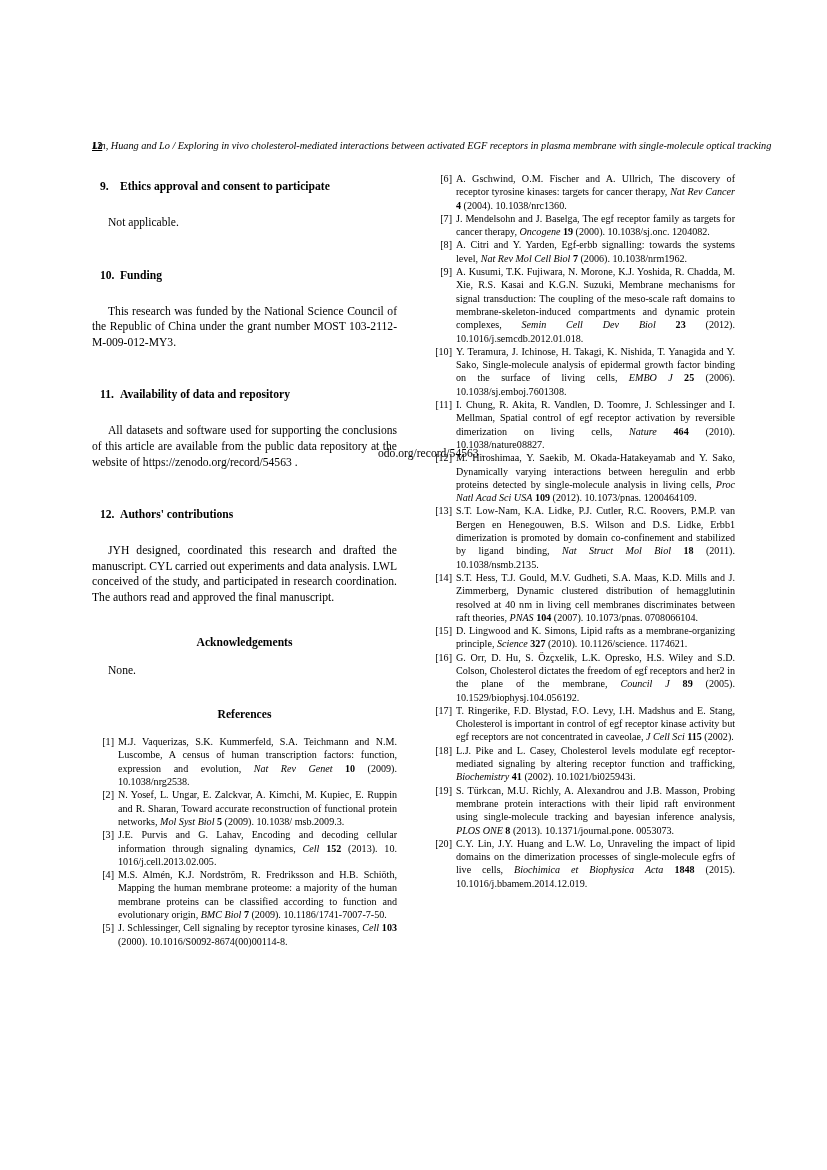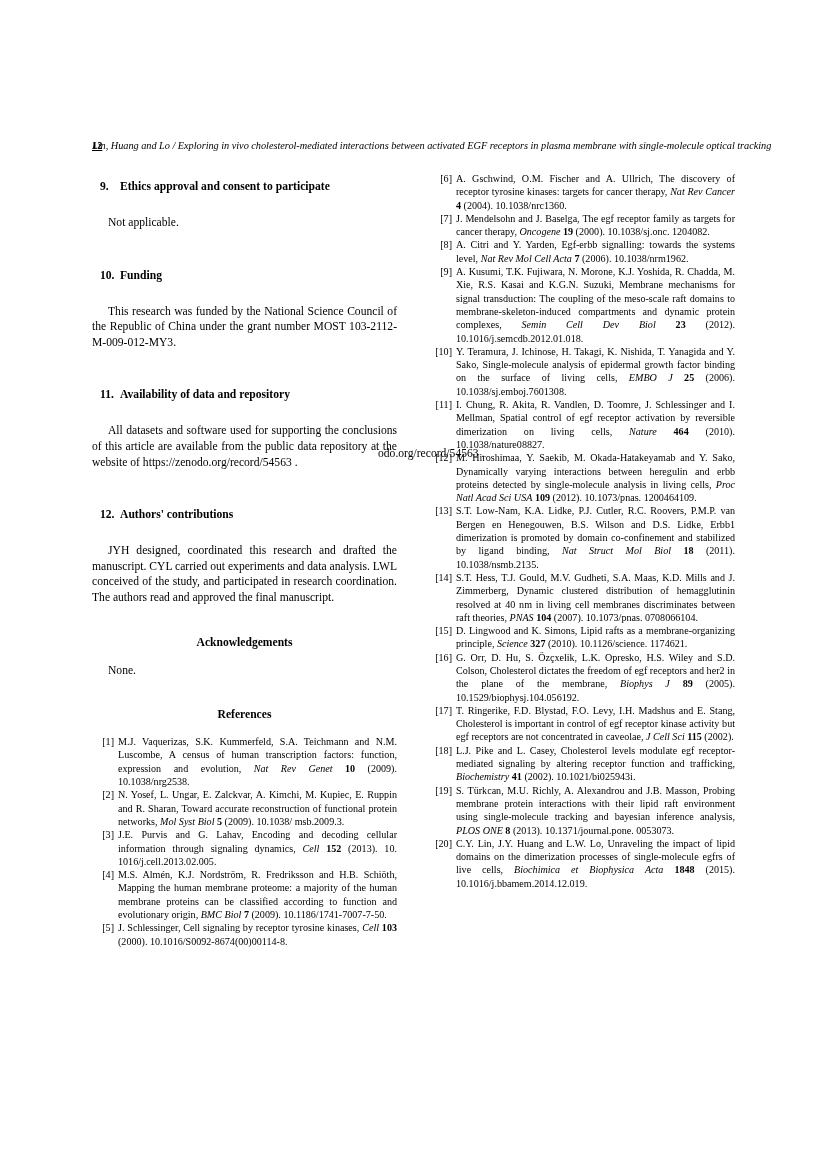--- a/index.html
+++ b/index.html
@@ -182,29 +182,29 @@
         <li class="ref-item"><span class="ref-num">[5]</span><span>J. Schlessinger, Cell signaling by receptor tyrosine kinases, <i>Cell</i> <b>103</b> (2000). 10.1016/S0092-8674(00)00114-8.</span></li>
       </ol>
   </div>
 
   <div class="url-overflow">odo.org/record/54563 .</div>
 
   <div class="col col-right">
     <ol class="ref-list" id="ref-list-right">
         <li class="ref-item"><span class="ref-num">[6]</span><span>A. Gschwind, O.M. Fischer and A. Ullrich, The discovery of receptor tyrosine kinases: targets for cancer therapy, <i>Nat Rev Cancer</i> <b>4</b> (2004). 10.1038/nrc1360.</span></li>
         <li class="ref-item"><span class="ref-num">[7]</span><span>J. Mendelsohn and J. Baselga, The egf receptor family as targets for cancer therapy, <i>Oncogene</i> <b>19</b> (2000). 10.1038/sj.onc. 1204082.</span></li>
-        <li class="ref-item"><span class="ref-num">[8]</span><span>A. Citri and Y. Yarden, Egf-erbb signalling: towards the systems level, <i>Nat Rev Mol Cell Acta</i> <b>7</b> (2006). 10.1038/nrm1962.</span></li>
+        <li class="ref-item"><span class="ref-num">[8]</span><span>A. Citri and Y. Yarden, Egf-erbb signalling: towards the systems level, <i>Nat Rev Mol Cell Biol</i> <b>7</b> (2006). 10.1038/nrm1962.</span></li>
         <li class="ref-item"><span class="ref-num">[9]</span><span>A. Kusumi, T.K. Fujiwara, N. Morone, K.J. Yoshida, R. Chadda, M. Xie, R.S. Kasai and K.G.N. Suzuki, Membrane mechanisms for signal transduction: The coupling of the meso-scale raft domains to membrane-skeleton-induced compartments and dynamic protein complexes, <i>Semin Cell Dev Biol</i> <b>23</b> (2012). 10.1016/j.semcdb.2012.01.018.</span></li>
         <li class="ref-item"><span class="ref-num">[10]</span><span>Y. Teramura, J. Ichinose, H. Takagi, K. Nishida, T. Yanagida and Y. Sako, Single-molecule analysis of epidermal growth factor binding on the surface of living cells, <i>EMBO J</i> <b>25</b> (2006). 10.1038/sj.emboj.7601308.</span></li>
         <li class="ref-item"><span class="ref-num">[11]</span><span>I. Chung, R. Akita, R. Vandlen, D. Toomre, J. Schlessinger and I. Mellman, Spatial control of egf receptor activation by reversible dimerization on living cells, <i>Nature</i> <b>464</b> (2010). 10.1038/nature08827.</span></li>
         <li class="ref-item"><span class="ref-num">[12]</span><span>M. Hiroshimaa, Y. Saekib, M. Okada-Hatakeyamab and Y. Sako, Dynamically varying interactions between heregulin and erbb proteins detected by single-molecule analysis in living cells, <i>Proc Natl Acad Sci USA</i> <b>109</b> (2012). 10.1073/pnas. 1200464109.</span></li>
         <li class="ref-item"><span class="ref-num">[13]</span><span>S.T. Low-Nam, K.A. Lidke, P.J. Cutler, R.C. Roovers, P.M.P. van Bergen en Henegouwen, B.S. Wilson and D.S. Lidke, Erbb1 dimerization is promoted by domain co-confinement and stabilized by ligand binding, <i>Nat Struct Mol Biol</i> <b>18</b> (2011). 10.1038/nsmb.2135.</span></li>
         <li class="ref-item"><span class="ref-num">[14]</span><span>S.T. Hess, T.J. Gould, M.V. Gudheti, S.A. Maas, K.D. Mills and J. Zimmerberg, Dynamic clustered distribution of hemagglutinin resolved at 40 nm in living cell membranes discriminates between raft theories, <i>PNAS</i> <b>104</b> (2007). 10.1073/pnas. 0708066104.</span></li>
         <li class="ref-item"><span class="ref-num">[15]</span><span>D. Lingwood and K. Simons, Lipid rafts as a membrane-organizing principle, <i>Science</i> <b>327</b> (2010). 10.1126/science. 1174621.</span></li>
-        <li class="ref-item"><span class="ref-num">[16]</span><span>G. Orr, D. Hu, S. Özçxelik, L.K. Opresko, H.S. Wiley and S.D. Colson, Cholesterol dictates the freedom of egf receptors and her2 in the plane of the membrane, <i>Biophys J</i> <b>89</b> (2005). 10.1529/biophysj.104.056192.</span></li>
+        <li class="ref-item"><span class="ref-num">[16]</span><span>G. Orr, D. Hu, S. Özçxelik, L.K. Opresko, H.S. Wiley and S.D. Colson, Cholesterol dictates the freedom of egf receptors and her2 in the plane of the membrane, <i>Council J</i> <b>89</b> (2005). 10.1529/biophysj.104.056192.</span></li>
         <li class="ref-item"><span class="ref-num">[17]</span><span>T. Ringerike, F.D. Blystad, F.O. Levy, I.H. Madshus and E. Stang, Cholesterol is important in control of egf receptor kinase activity but egf receptors are not concentrated in caveolae, <i>J Cell Sci</i> <b>115</b> (2002).</span></li>
         <li class="ref-item"><span class="ref-num">[18]</span><span>L.J. Pike and L. Casey, Cholesterol levels modulate egf receptor-mediated signaling by altering receptor function and trafficking, <i>Biochemistry</i> <b>41</b> (2002). 10.1021/bi025943i.</span></li>
         <li class="ref-item"><span class="ref-num">[19]</span><span>S. Türkcan, M.U. Richly, A. Alexandrou and J.B. Masson, Probing membrane protein interactions with their lipid raft environment using single-molecule tracking and bayesian inference analysis, <i>PLOS ONE</i> <b>8</b> (2013). 10.1371/journal.pone. 0053073.</span></li>
         <li class="ref-item"><span class="ref-num">[20]</span><span>C.Y. Lin, J.Y. Huang and L.W. Lo, Unraveling the impact of lipid domains on the dimerization processes of single-molecule egfrs of live cells, <i>Biochimica et Biophysica Acta</i> <b>1848</b> (2015). 10.1016/j.bbamem.2014.12.019.</span></li>
       </ol>
   </div>
 
 </div>
 
 </body></html>

